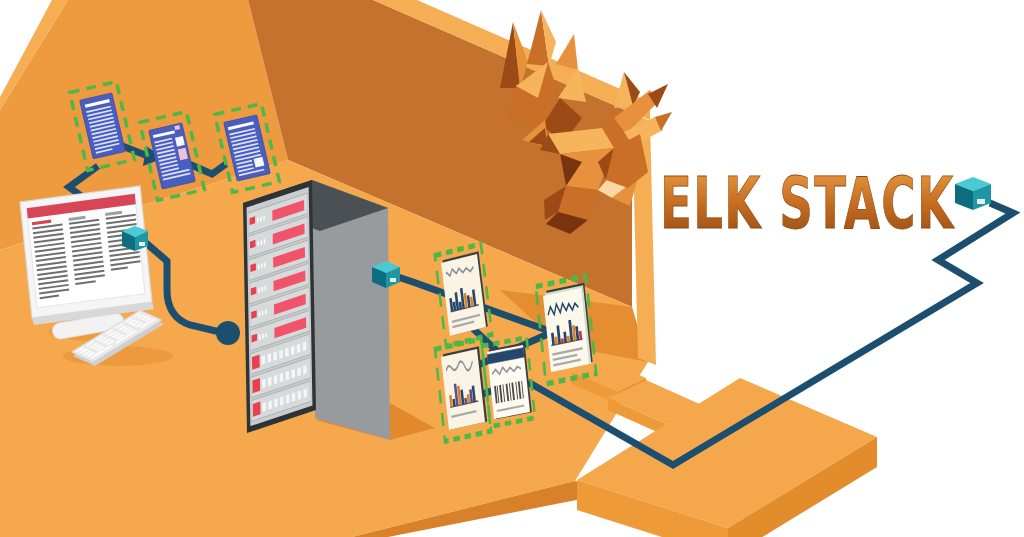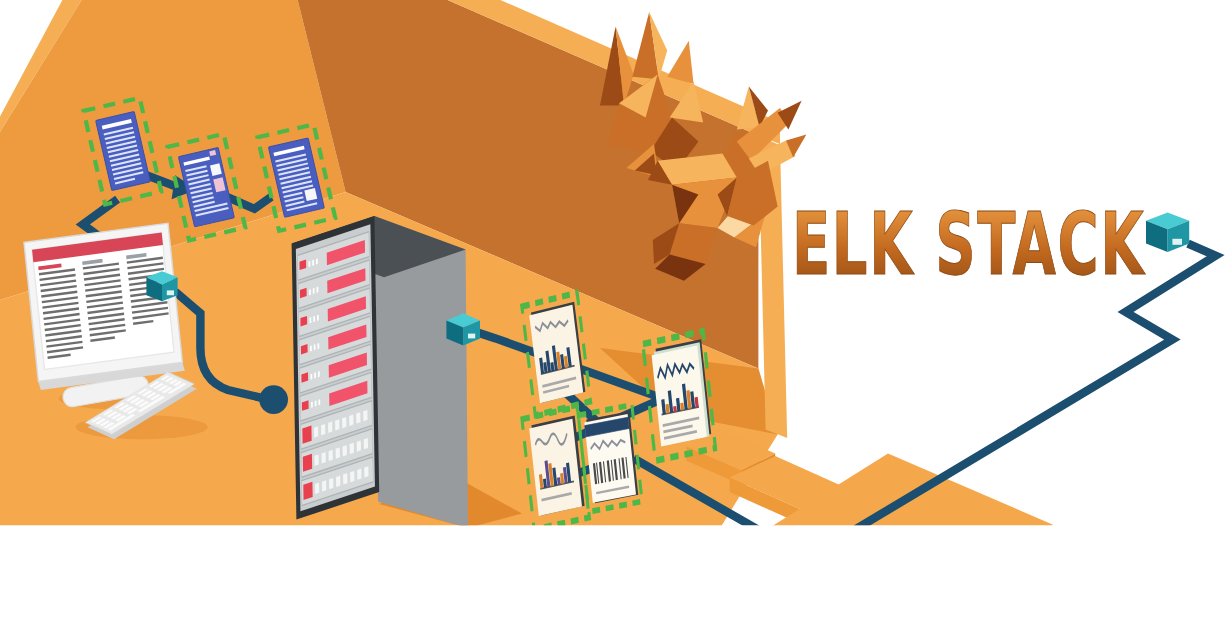--- a/index.html
+++ b/index.html
@@ -1,16 +1,16 @@
 <!DOCTYPE html>
 <html style="--wall_left: #EE9B3F; --wall_band: #F6AE55; --wall_right: #C4722D; --floor: #F5A94C; --floor_edge: #D9812A; --shadow: #DE8428; --platform_top: #F5A84B; --platform_side: #EF9A38; --platform_side_dark: #E28C2C; --cable: #1C4E6F; --selection_green: #4DB848; --document_blue: #4A5EC0; --alert_red: #D84556; --paper_cream: #FBF4E4; --chart_navy: #24476B; --chart_orange: #D9822B; --chart_purple: #5C4E8E; --server_face: #C9CDCE; --server_frame: #2E3338; --server_top: #4B5055; --server_side: #989B9E; --connector_top: #49CBD4; --connector_front: #0E6E80; --connector_side: #1E96A4; --title_light: #F0A148; --title_mid: #C2691F; --title_dark: #8F4A14; --elk_light: #F6B45C; --elk_mid: #E8913C; --elk_dark: #C96F28; --elk_deep: #9C4A16; --elk_darkest: #7A330F; --elk_cream: #FCD9A2;"><head>
 <meta charset="utf-8">
 <style>
   html,body{margin:0;padding:0;background:#ffffff;}
-  .canvas{position:relative;width:1024px;height:438px;background:#fff;overflow:hidden;
+  .canvas{position:relative;width:1024px;height:537px;background:#fff;overflow:hidden;
           font-family:"DejaVu Sans", sans-serif;}
   svg{display:block}
   text{font-family:"DejaVu Sans","Liberation Sans",sans-serif;}
   .wallL{fill:var(--wall_left)} .band{fill:var(--wall_band)} .wallR{fill:var(--wall_right)}
   .floor{fill:var(--floor)} .floorEdge{fill:var(--floor_edge)} .shadow{fill:var(--shadow)}
   .platTop{fill:var(--platform_top)} .platA{fill:var(--platform_side)} .platB{fill:var(--platform_side_dark)}
   .cable{fill:none;stroke:var(--cable);stroke-width:7;stroke-linejoin:miter;stroke-linecap:butt}
   .plug{fill:var(--cable)}
   .dash{fill:none;stroke:var(--selection_green);stroke-width:3.5;stroke-dasharray:10 7}
   .dashU{fill:none;stroke:var(--selection_green);stroke-width:7;stroke-dasharray:18 13}

